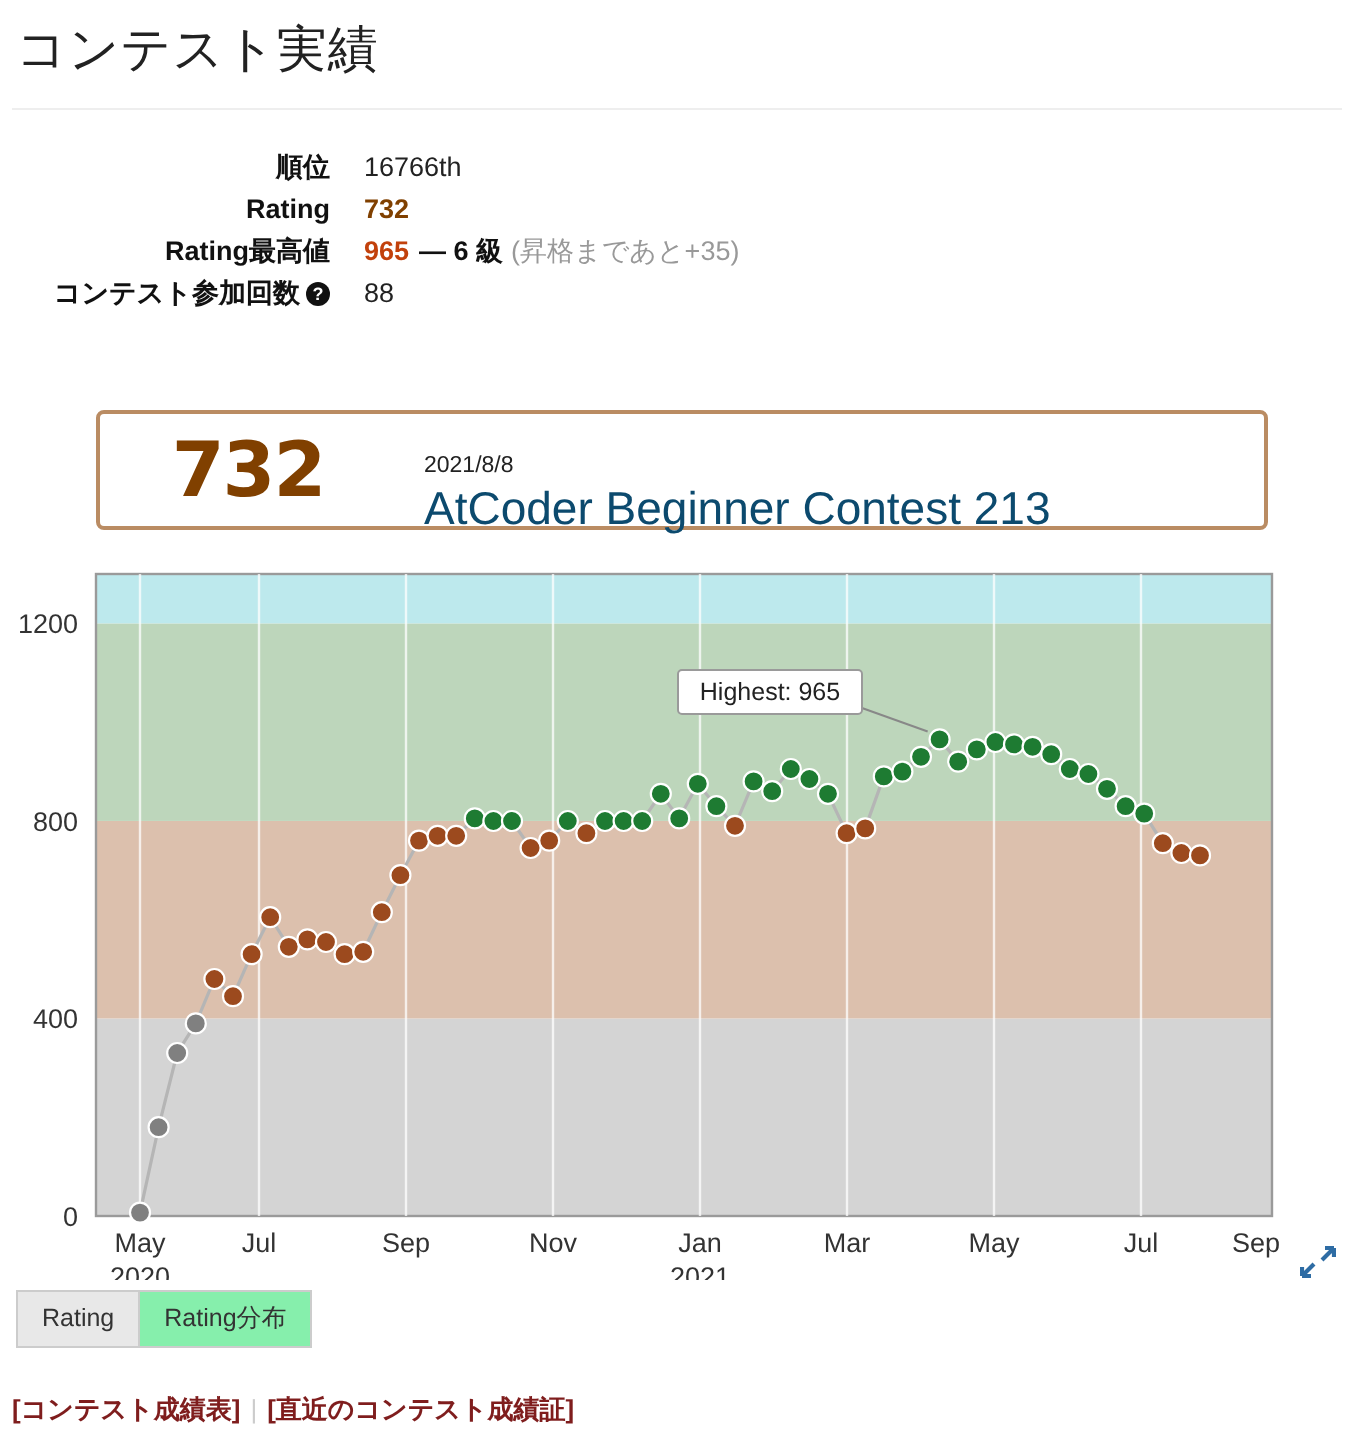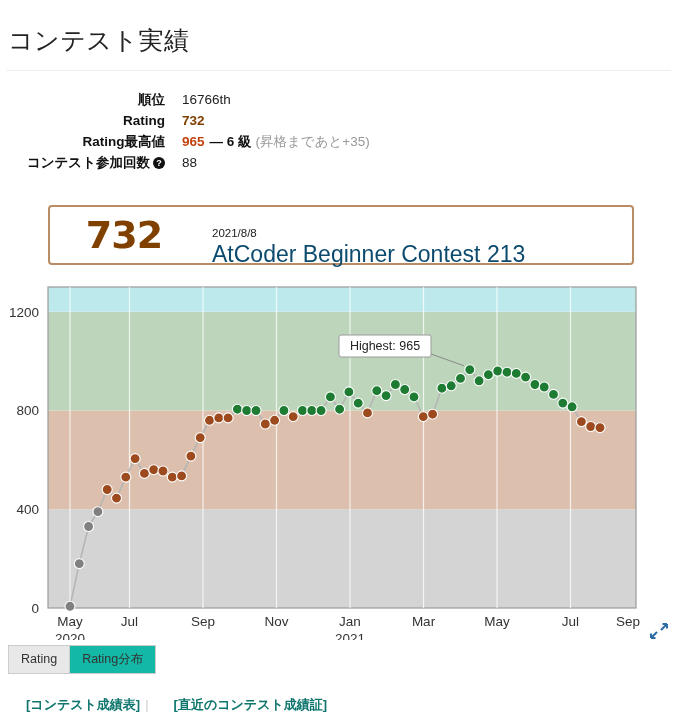--- a/index.html
+++ b/index.html
@@ -15,21 +15,21 @@
     position: relative;
     overflow: hidden;
   }
 
   
   #page-title {
     font-size: 25px;
     font-weight: normal;
     color: #222222;
     margin: 0;
-    padding: 24px 0 0 8px;
+    padding: 8px 0 0 8px;
     letter-spacing: 0.5px;
   }
   #title-divider {
     border: 0;
     border-top: 1px solid #eeeeee;
     margin: 13px 6px 0 6px;
   }
 
   
   #stats-table {
@@ -137,21 +137,21 @@
   #tab-bar {
     position: absolute;
     left: 8px;
     top: 645px;
     display: flex;
   }
   .tab-btn {
     font-family: "Liberation Sans", sans-serif;
     font-size: 12.5px;
     color: #333333;
-    background: #14b8a6;
+    background: #86efac;
     border: 1px solid #cccccc;
     padding: 6px 12px;
     cursor: pointer;
     line-height: 1.2;
   }
   .tab-btn.active {
     background: #e8e8e8;
     border-color: #cccccc;
   }
   .tab-btn + .tab-btn { border-left: 0; }
@@ -159,23 +159,22 @@
   
   #footer-links {
     position: absolute;
     left: 6px;
     top: 696px;
     font-size: 13px;
     font-weight: bold;
     white-space: nowrap;
   }
   #footer-links a {
-    color: #0f766e;
+    color: #7f1d1d;
     text-decoration: none;
-    margin-left: 20px;
   }
   .link-sep {
     color: #cccccc;
     font-weight: normal;
     padding: 0 5px;
   }
 
   
   #expand-icon {
     position: absolute;

